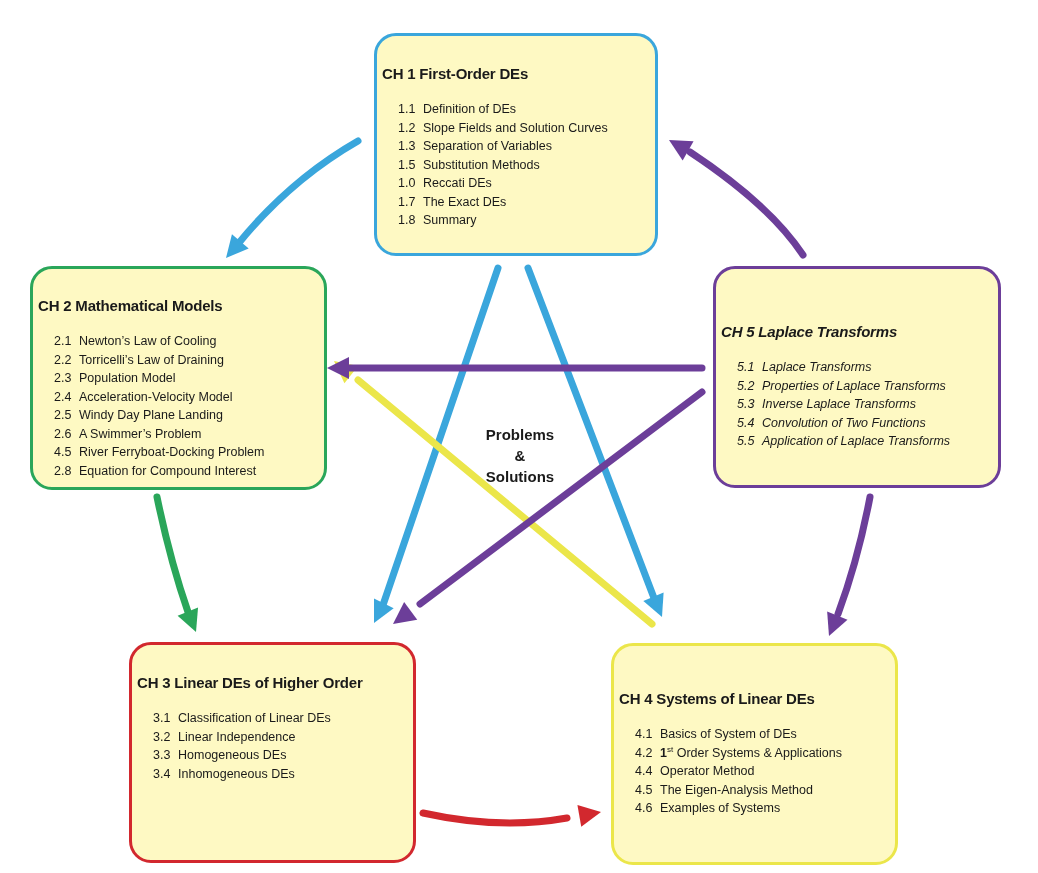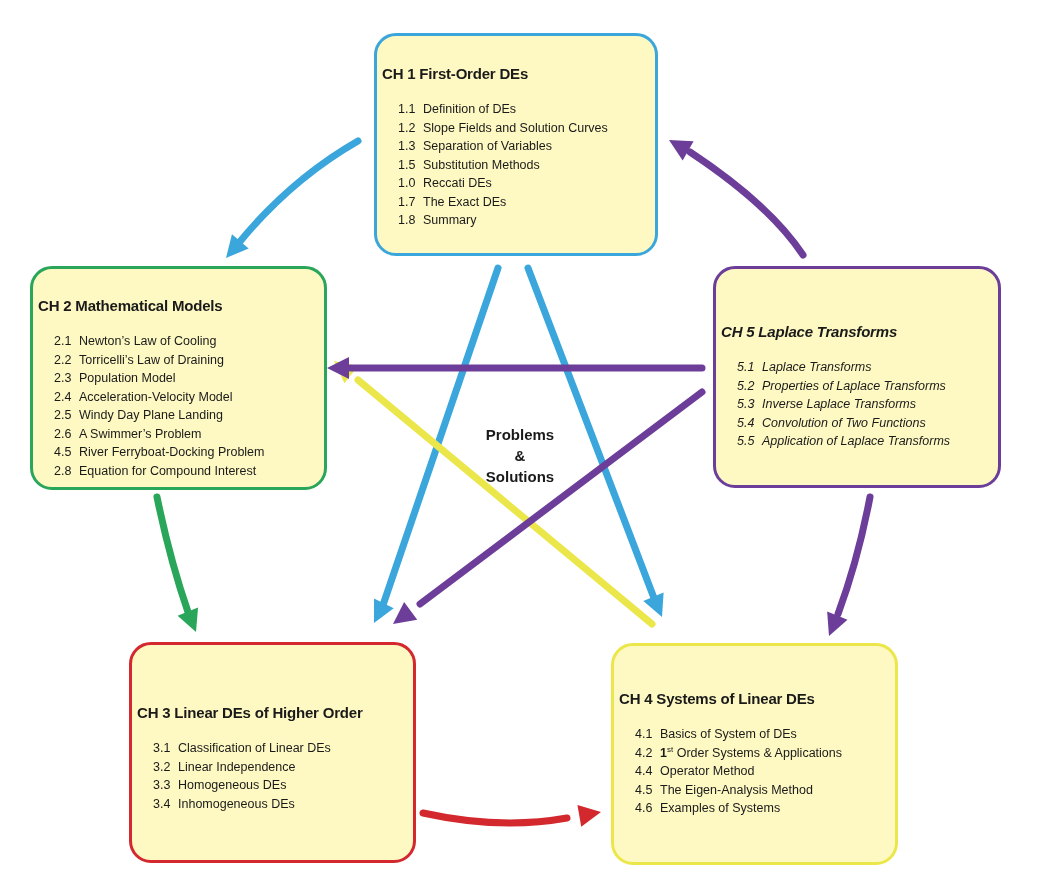--- a/index.html
+++ b/index.html
@@ -8,21 +8,21 @@
   .box { position: absolute; box-sizing: border-box; border-width: 3px; border-style: solid; border-radius: 22px; background: #fef9c3; padding: 0 0 0 5px; }
   .box .title { font-weight: bold; font-size: 15px; line-height: 20px; white-space: nowrap; letter-spacing: -0.2px; }
   .box ul { list-style: none; margin: 16px; padding: 0; }
   .box li { font-size: 12.5px; line-height: 18.5px; white-space: nowrap; }
   .box li .num { display: inline-block; min-width: 22px; margin-right: 3px; }
   .box li sup { font-size: 8px; line-height: 0; }
   .box li .b { font-weight: bold; }
   #ch1 { left: 374px; top: 33px; width: 284px; height: 223px; border-color: #3aa6dc; padding-top: 28px; }
   #ch2 { left: 30px; top: 266px; width: 297px; height: 224px; border-color: #2aa65a; padding-top: 27px; }
   #ch5 { left: 713px; top: 266px; width: 288px; height: 222px; border-color: #6c3e99; padding-top: 53px; font-style: italic; }
-  #ch3 { left: 129px; top: 642px; width: 287px; height: 221px; border-color: #d2282e; padding-top: 58px; }
+  #ch3 { left: 129px; top: 642px; width: 287px; height: 221px; border-color: #d2282e; padding-top: 28px; }
   #ch4 { left: 611px; top: 643px; width: 287px; height: 222px; border-color: #ebe64a; padding-top: 43px; }
   #center-label { position: absolute; left: 460px; top: 404px; width: 120px; text-align: center; font-weight: bold; font-size: 15px; line-height: 21px; margin-top: 20px; }
 </style>
 </head>
 <body>
 
 <div id="stage">
 
   <svg id="arrows" xmlns="http://www.w3.org/2000/svg">
     <g id="arrow-layer">

